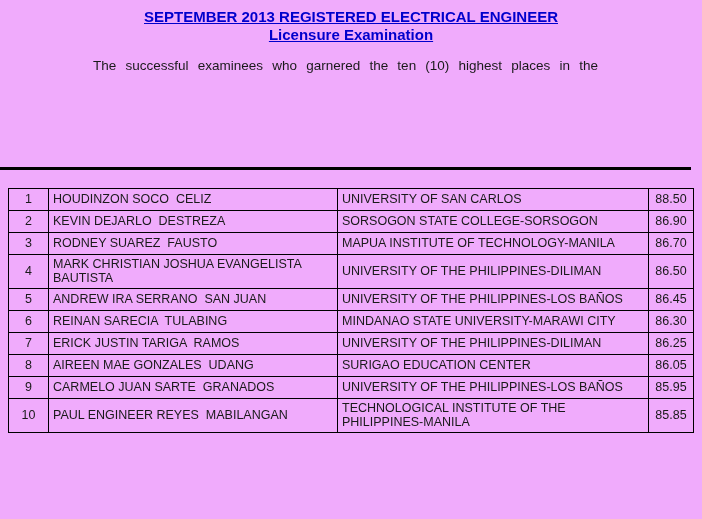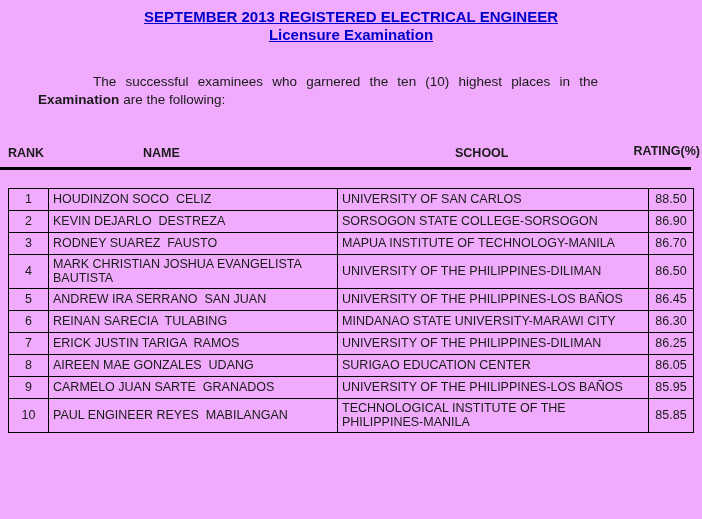--- a/index.html
+++ b/index.html
@@ -18,21 +18,21 @@
     text-align: center; font-weight: bold; font-size: 15px; line-height: 18px;
     text-decoration: underline;
   }
 
   
   .intro {
     position: absolute; top: 57px; left: 38px; width: 560px;
     font-size: 13.5px; line-height: 17.5px;
   }
   .jline { text-align: justify; text-align-last: justify; }
-  .indent { text-indent: 55px; margin-top: 16px; }
+  .indent { text-indent: 55px; }
   .bold { font-weight: bold; letter-spacing: 0.1px; }
 
   
   .colheads {
     position: absolute; top: 146px; left: 0; width: 702px; height: 16px;
     font-weight: bold; font-size: 12.5px;
   }
   .colheads span { position: absolute; top: 0; white-space: nowrap; }
   .h-rank   { left: 8px; }
   .h-name   { left: 143px; }
@@ -71,29 +71,22 @@
 
 <div class="page">
 
   <div class="title" style="color: rgb(0, 0, 204);">
     <div>SEPTEMBER 2013 REGISTERED ELECTRICAL ENGINEER</div>
     <div>Licensure Examination</div>
   </div>
 
   <div class="intro">
     <div class="jline indent">The successful examinees who garnered the ten (10) highest places in the</div>
-    <div><span class="bold">Examination</span><span> are the following:</span></div>
   </div>
 
-  <div class="colheads">
-    <span class="h-rank">RANK</span>
-    <span class="h-name">NAME</span>
-    <span class="h-school">SCHOOL</span>
-    <span class="h-rating">RATING(%)</span>
-  </div>
 
   <div class="thick-rule"></div>
 
   <table class="results">
     <colgroup>
       <col style="width:40px">
         <col style="width:289px">
         <col style="width:311px">
         <col style="width:45px">
     </colgroup>

